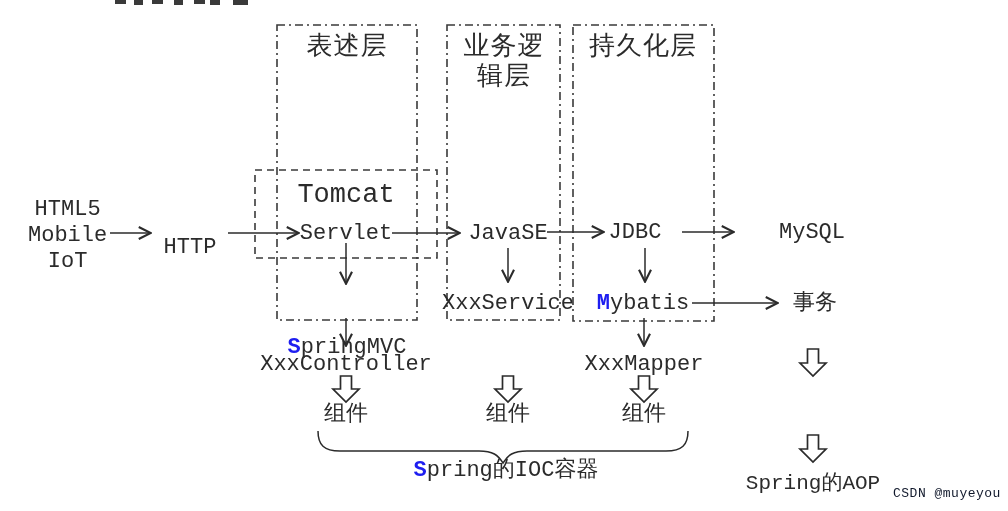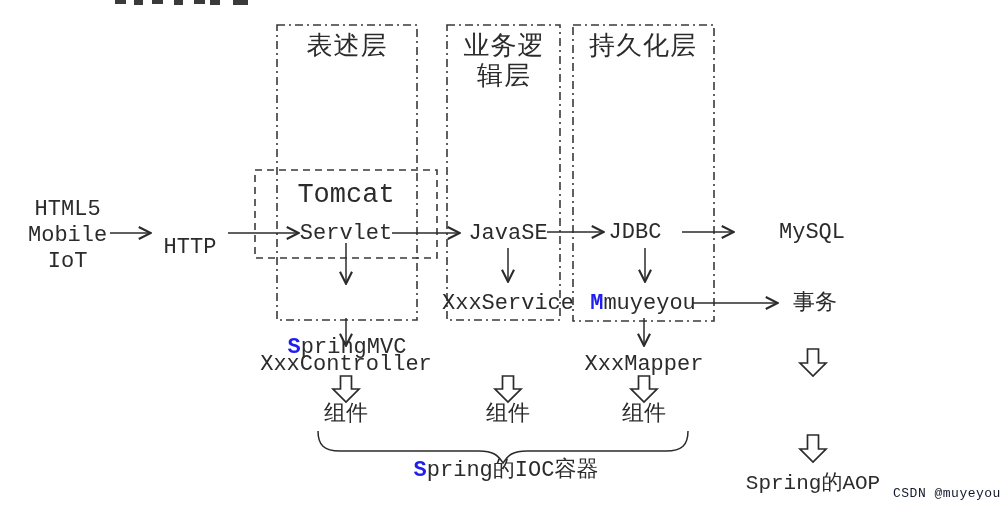--- a/index.html
+++ b/index.html
@@ -90,21 +90,21 @@
   <div class="lbl ctr node" style="left:346px;top:221px;">Servlet</div>
   <div class="lbl ctr node" style="left:508px;top:221px;">JavaSE</div>
   <div class="lbl ctr node" style="left:635px;top:220px;">JDBC</div>
   <div class="lbl ctr node" style="left:812px;top:220px;">MySQL</div>
 
   <div class="lbl ctr node" style="left:347px;top:291px;margin-top:44px;">
     <span class="hl">S</span><span>pringMVC</span>
   </div>
   <div class="lbl ctr node" style="left:508px;top:291px;">XxxService</div>
   <div class="lbl ctr node" style="left:643px;top:291px;">
-    <span class="hl">M</span><span>muyeyou</span>
+    <span class="hl">M</span><span>ybatis</span>
   </div>
   <div class="lbl ctr node" style="left:815px;top:291px;">事务</div>
 
   <div class="lbl ctr node" style="left:346px;top:352px;">XxxController</div>
   <div class="lbl ctr node" style="left:644px;top:352px;">XxxMapper</div>
   <div class="lbl ctr node" style="left:346px;top:402px;">组件</div>
   <div class="lbl ctr node" style="left:508px;top:402px;">组件</div>
   <div class="lbl ctr node" style="left:644px;top:402px;">组件</div>
 
   <div class="lbl ctr node" style="left:506px;top:458px;">

